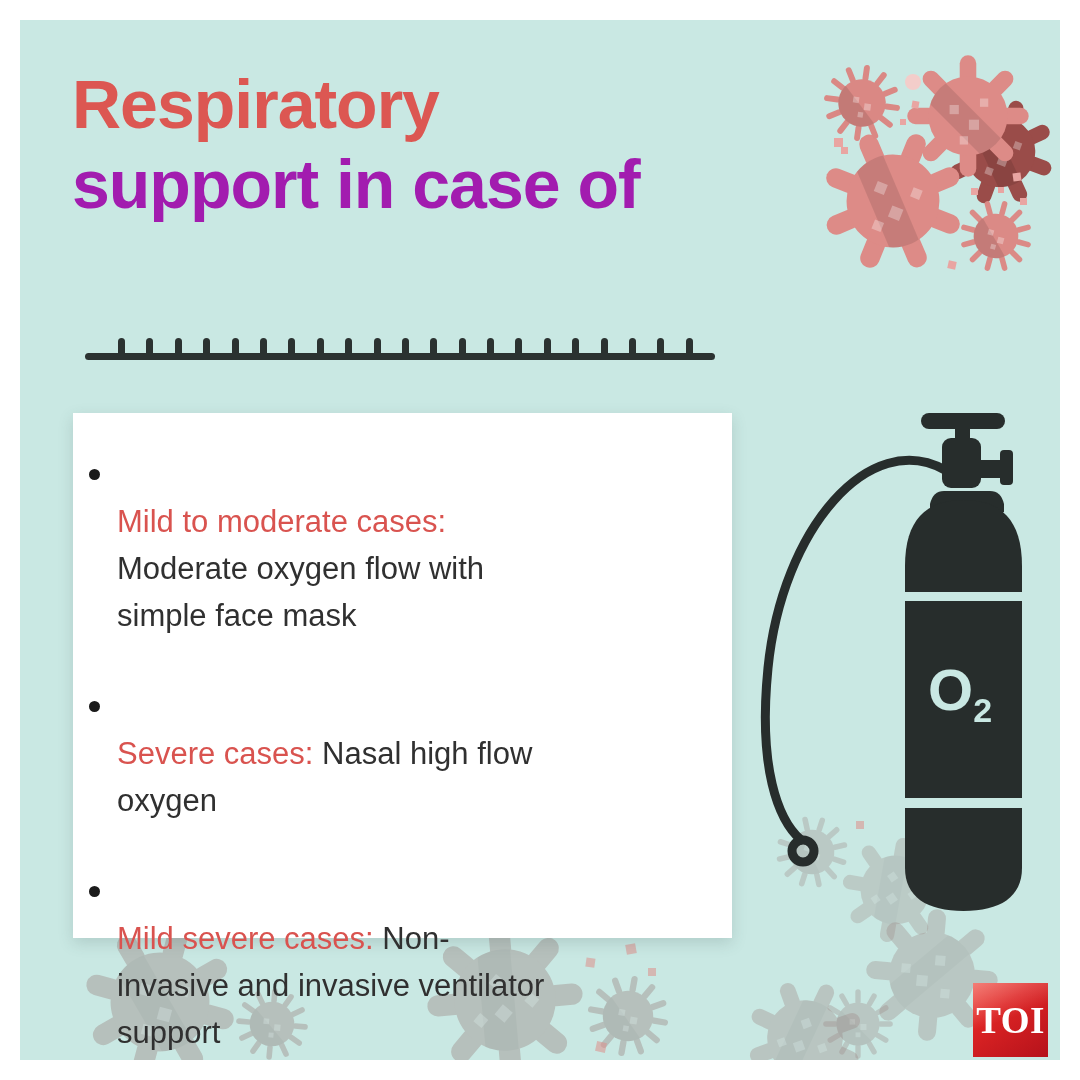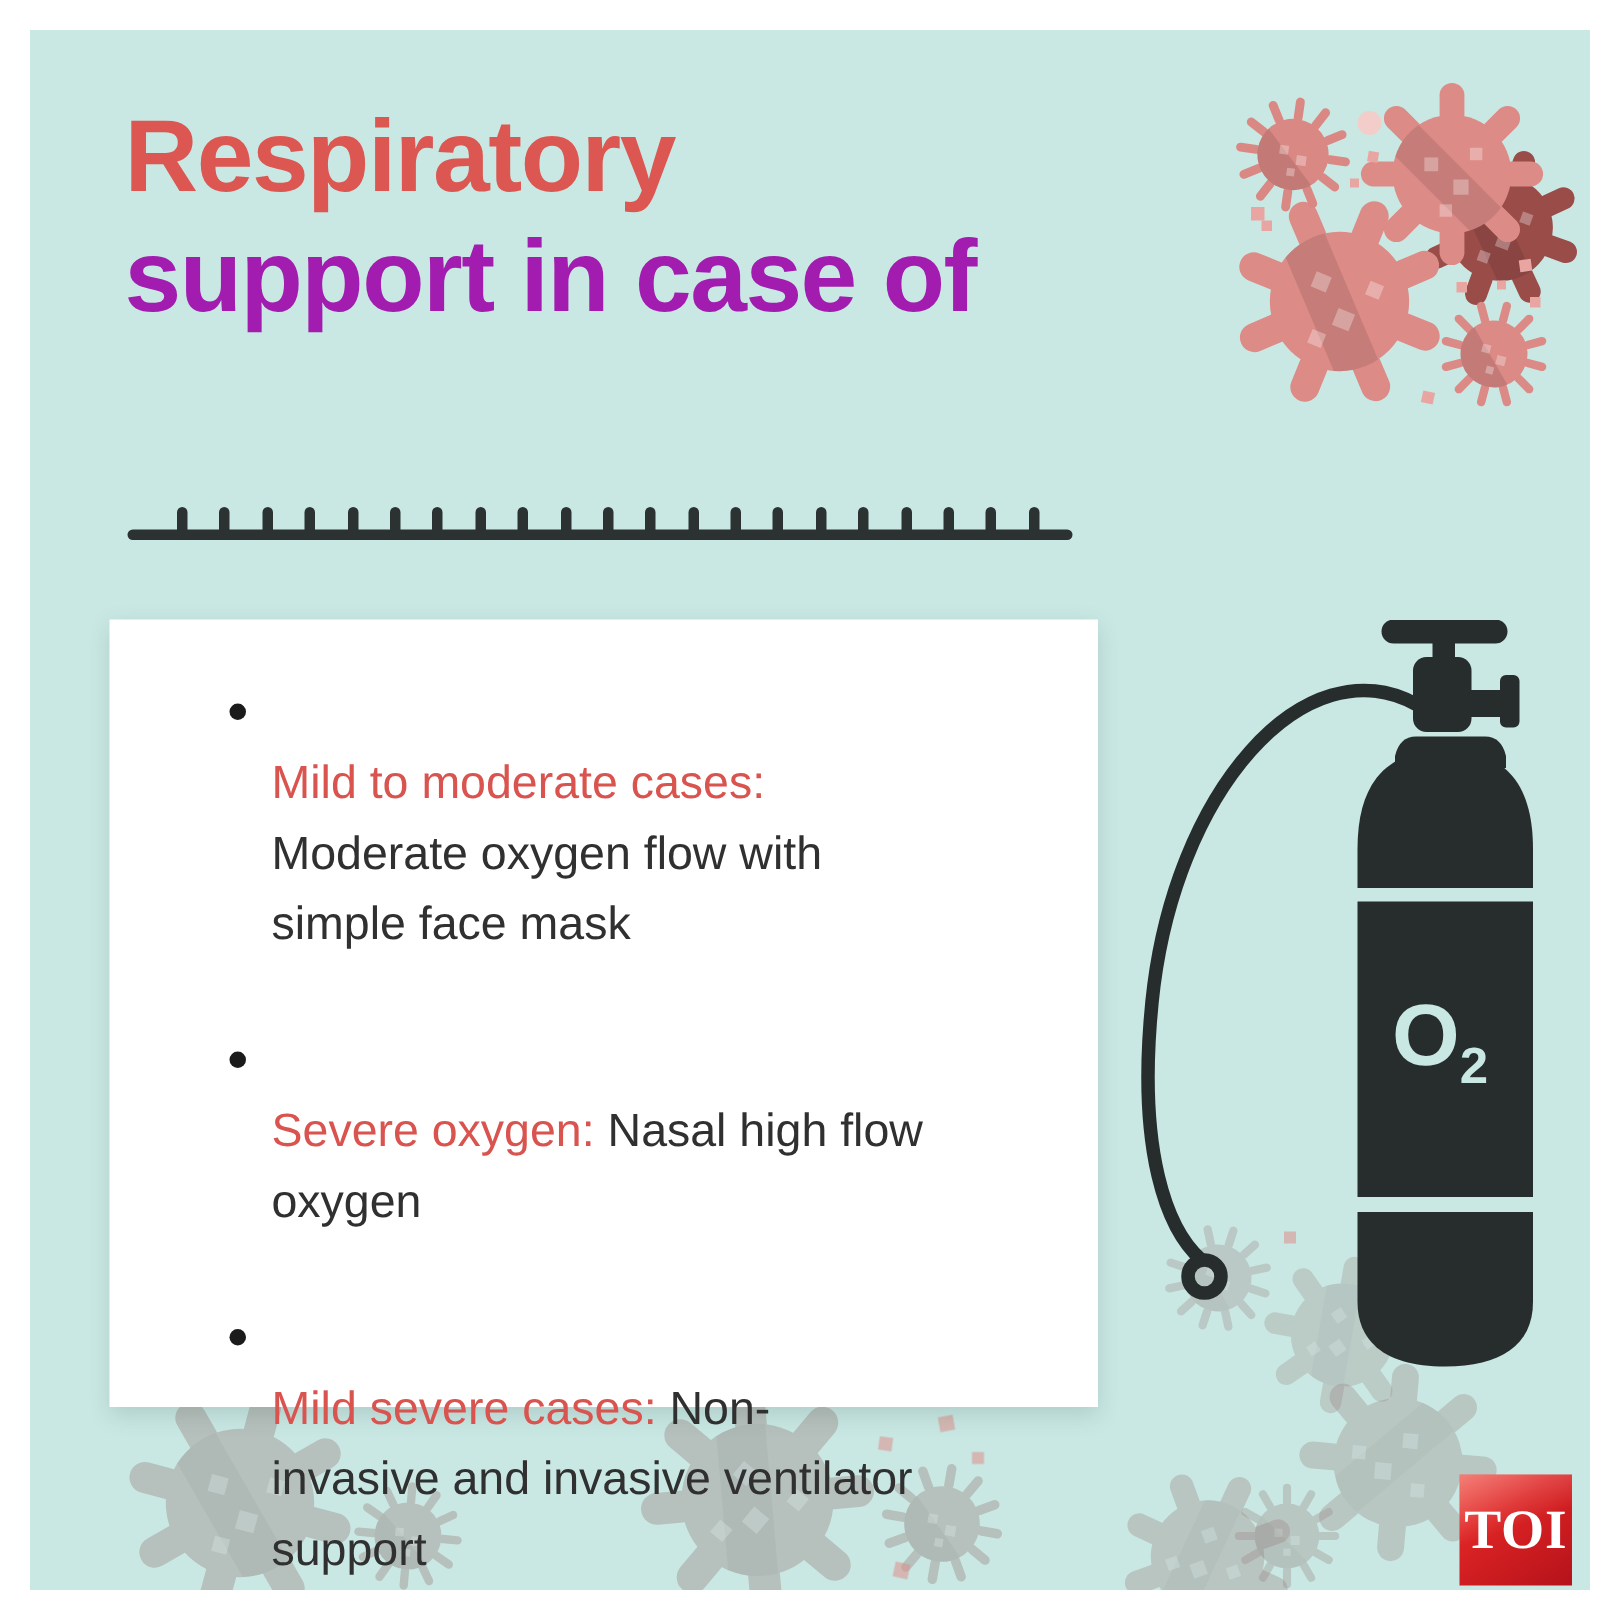--- a/index.html
+++ b/index.html
@@ -9,21 +9,21 @@
     overflow:hidden;
   }
   .panel{
     position:absolute;left:20px;top:20px;width:1040px;height:1040px;
     background:#c9e8e3;overflow:hidden;
   }
   .illustration{position:absolute;left:0;top:0;width:1040px;height:1040px;}
 
   
   .title{
-    position:absolute;left:63px;top:44px;margin:0;
+    position:absolute;left:52px;top:44px;margin:0;
     font-size:68px;line-height:80px;font-weight:700;letter-spacing:-1px;
   }
   .title .red{color:#dc5752;display:block;}
   .title .dark{color:#a21caf;display:block;}
 
   
   .ruler{position:absolute;left:65px;top:314px;width:630px;height:26px;}
   .ruler .line{
     position:absolute;left:0;right:0;bottom:0;height:7px;border-radius:4px;
     background:#2b3231;
@@ -36,21 +36,21 @@
     display:block;width:7px;height:17px;background:#2b3231;
     border-radius:3.5px 3.5px 0 0;
   }
 
   
   .card{
     position:absolute;left:53px;top:393px;width:659px;height:525px;
     background:#ffffff;box-shadow:0 5px 14px rgba(60,85,82,0.18);
   }
   .card ul{
-    list-style:none;margin:0;padding:38px 6px 0 108px;
+    list-style:none;margin:0;padding:38px 6px 0 44px;
   }
   .card li{
     position:relative;margin:0 0 44px 0;
     font-size:31px;line-height:47px;color:#303030;
     white-space:pre-line;
   }
   .card li .dot{
     position:absolute;left:-28px;top:18px;width:11px;height:11px;
     border-radius:50%;background:#1b1b1b;
   }
@@ -223,21 +223,21 @@
   </div>
 
   <div class="card">
     <ul>
       <li>
         <span class="dot"></span><span class="label">Mild to moderate cases:</span><span>
 Moderate oxygen flow with
 simple face mask</span>
       </li>
       <li>
-        <span class="dot"></span><span class="label">Severe oxygen:</span><span> Nasal high flow
+        <span class="dot"></span><span class="label">Severe cases:</span><span> Nasal high flow
 oxygen</span>
       </li>
       <li>
         <span class="dot"></span><span class="label">Mild severe cases:</span><span> Non-
 invasive and invasive ventilator
 support</span>
       </li>
     </ul>
   </div>
 

